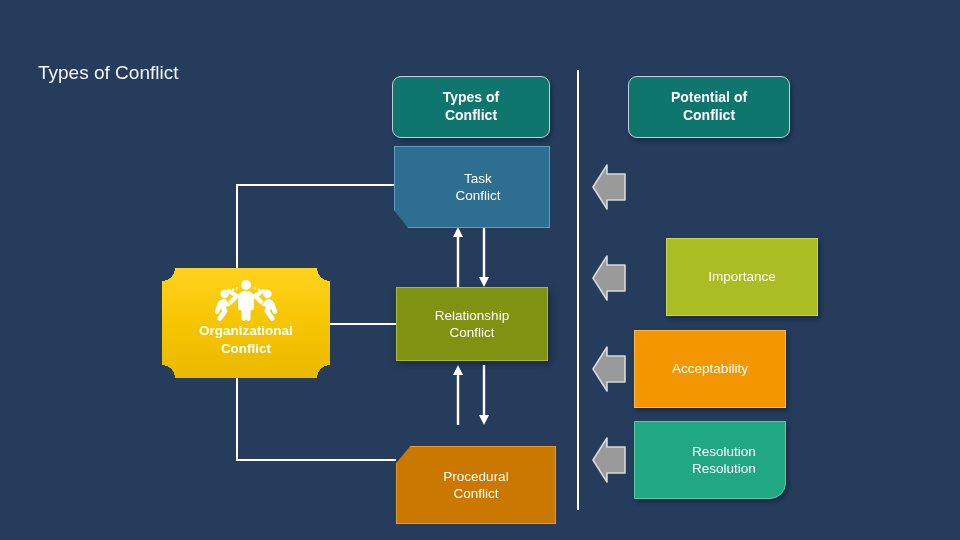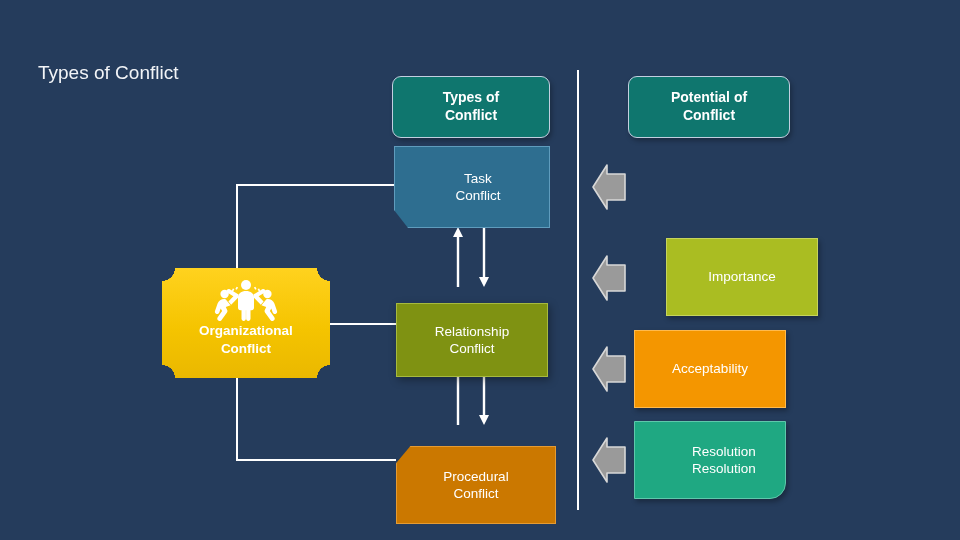--- a/index.html
+++ b/index.html
@@ -154,21 +154,21 @@
       <span>Potential of</span><br><span>Conflict</span>
     </span>
   </div>
 
   <div class="node task" style="left:394px; top:146px; width:156px; height:82px;">
     <span class="lbl">
       <span>Task</span><br><span>Conflict</span>
     </span>
   </div>
 
-  <div class="node relationship" style="left:396px; top:303px; width:152px; height:74px;">
+  <div class="node relationship" style="left:396px; top:287px; width:152px; height:74px;">
     <span class="lbl">
       <span>Relationship</span><br><span>Conflict</span>
     </span>
   </div>
 
   <div class="node procedural" style="left:396px; top:422px; width:160px; height:78px;margin-top:24px;">
     <span class="lbl">
       <span>Procedural</span><br><span>Conflict</span>
     </span>
   </div>

